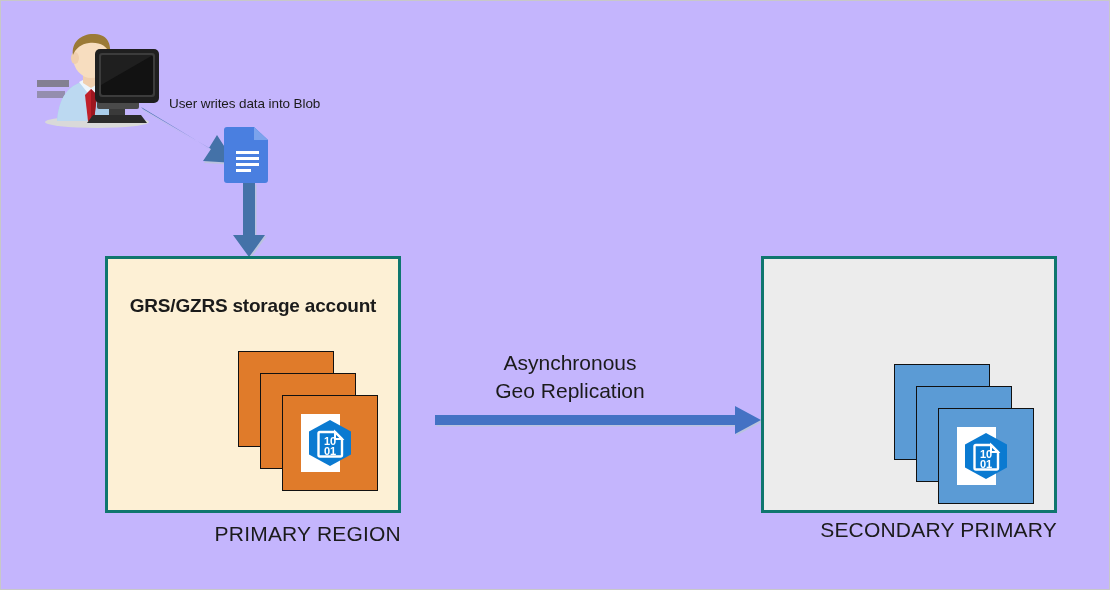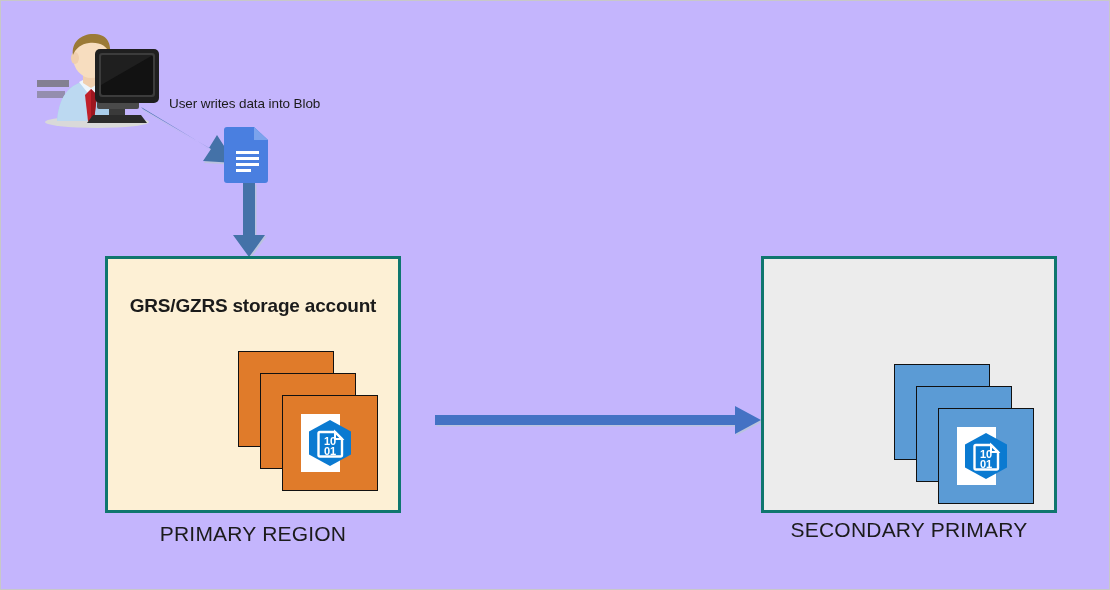--- a/index.html
+++ b/index.html
@@ -44,21 +44,21 @@
     top: 36px;
     text-align: center;
     font-size: 19px;
     font-weight: bold;
     color: #1b1b1b;
     letter-spacing: -0.2px;
   }
 
   .region-caption {
     position: absolute;
-    text-align: center;
+    text-align: right;
     font-size: 21px;
     color: #1b1b1b;
     letter-spacing: 0.2px;
     white-space: nowrap;
   }
   #primary-region-caption { left: 104px; top: 521px; width: 296px; }
   #secondary-region-caption { left: 760px; top: 517px; width: 296px; }
 
   
   .stack { position: absolute; }
@@ -203,20 +203,22 @@
         <path d="M19 18 h15 l7 7 v16 a1.5 1.5 0 0 1 -1.5 1.5 h-20.5 a1.5 1.5 0 0 1 -1.5 -1.5 v-21.5 a1.5 1.5 0 0 1 1.5 -1.5 z" fill="none" stroke="#ffffff" stroke-width="2.4"></path>
         <path d="M34 18 l7 7 h-7 z" fill="none" stroke="#ffffff" stroke-width="2"></path>
         <text x="29" y="31" font-family="'Liberation Sans', sans-serif" font-size="11" font-weight="bold" fill="#ffffff" text-anchor="middle">10</text>
         <text x="29" y="41" font-family="'Liberation Sans', sans-serif" font-size="11" font-weight="bold" fill="#ffffff" text-anchor="middle">01</text>
       </svg>
     </div>
   </div>
 
   <div class="region-caption" id="primary-region-caption">PRIMARY REGION</div>
 
+  <div class="abs" id="geo-replication-label">Asynchronous
+Geo Replication</div>
 
   <div class="abs" id="geo-replication-arrow">
     <svg viewBox="0 0 330 34" width="330" height="34">
       <g transform="translate(1.5,1.5)">
         <path d="M0 10 L300 10 L300 1 L326 15 L300 29 L300 20 L0 20 Z" fill="#b9c6d8" opacity="0.85"></path>
       </g>
       <path d="M0 10 L300 10 L300 1 L326 15 L300 29 L300 20 L0 20 Z" fill="#4472c4"></path>
     </svg>
   </div>
 

